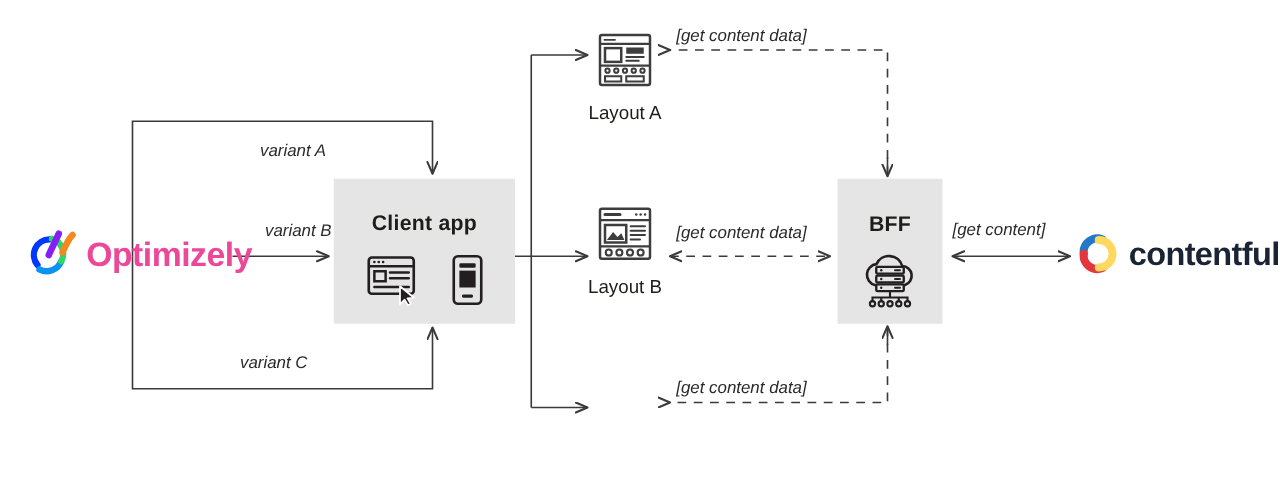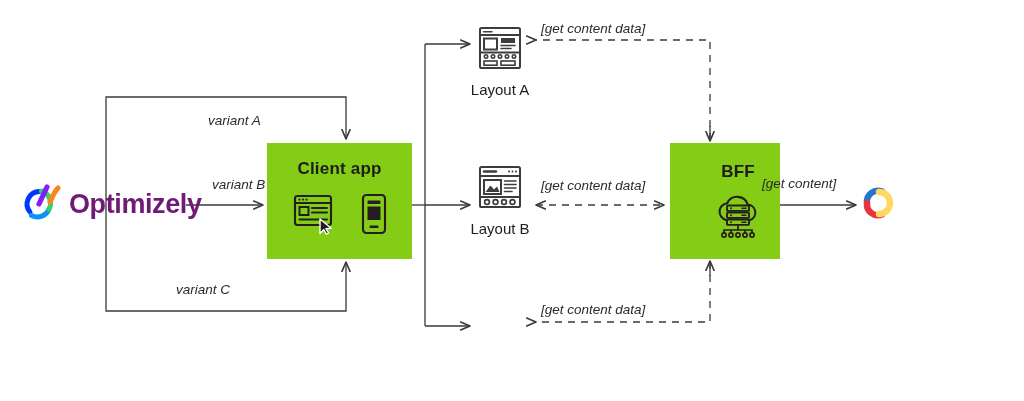--- a/index.html
+++ b/index.html
@@ -1,26 +1,26 @@
 <!DOCTYPE html>
 <html><head>
 <meta charset="utf-8">
 <style>
   html,body{margin:0;padding:0;background:#ffffff;}
   body{font-family:"Liberation Sans",sans-serif;}
   #diagram{position:relative;width:1024px;height:401px;background:#ffffff;overflow:hidden;}
   #svg-layer{position:absolute;left:0;top:0;width:1024px;height:401px;}
-  .node-box{position:absolute;background:#84cc16;display:flex;flex-direction:column;align-items:center;justify-content:flex-start;}
+  .node-box{position:absolute;background:#e5e5e5;display:flex;flex-direction:column;align-items:center;justify-content:center;}
   .node-title{font-weight:bold;color:#1d1d1b;letter-spacing:.2px;}
   .box-icons{display:flex;align-items:center;justify-content:center;gap:22px;}
   .edge-label{position:absolute;font-size:13.5px;color:#2b2b2b;white-space:nowrap;font-style:italic;}
   .layout-group{position:absolute;display:flex;flex-direction:column;align-items:center;}
   .layout-caption{font-size:15px;color:#1d1d1b;margin-top:7px;white-space:nowrap;}
   .brand{position:absolute;display:flex;align-items:center;}
-  .brand-word{font-weight:bold;color:#701a75;}
+  .brand-word{font-weight:bold;color:#ec4899;}
   .opti-word{font-size:27px;letter-spacing:-.4px;margin-left:5px;}
   .contentful-word{font-size:26px;letter-spacing:-.5px;margin-left:7px;color:#192434;}
 </style>
 </head>
 <body>
 
 <div id="diagram">
 
   <svg id="svg-layer" viewBox="0 0 1024 401">
     <defs>
@@ -78,20 +78,21 @@
   </div>
 
   <div class="brand" style="left:858px;top:183px;">
     <span style="display:block;width:38px;height:40px;">
       <svg viewBox="0 0 38 40" width="38" height="40">
         <path d="M24,8.5 A11,11 0 0 0 9,20" fill="none" stroke="#2478cc" stroke-width="6.4" stroke-linecap="round"></path>
         <path d="M9,20 A11,11 0 0 0 24,31.5" fill="none" stroke="#e4373d" stroke-width="6.4" stroke-linecap="round"></path>
         <path d="M21,9 A5.6,5.6 0 0 1 21,31" fill="none" stroke="#ffd85f" stroke-width="6.4" stroke-linecap="round"></path>
       </svg>
     </span>
+    <span class="brand-word contentful-word">contentful</span>
   </div>
 
   <div class="node-box" style="left:267px;top:143px;width:145px;height:116px;">
     <span class="node-title" style="font-size:17px;margin-top:16px;">Client app</span>
     <div class="box-icons" style="margin-top:14px;">
       <span>
         <svg viewBox="0 0 46 42" width="46" height="42">
           <rect x="3" y="3" width="36" height="29" rx="2.5" fill="none" stroke="#231f20" stroke-width="2.1"></rect>
           <path d="M3,10 L39,10" stroke="#231f20" stroke-width="2.1"></path>
           <circle cx="7.5" cy="6.6" r="1.05" fill="#231f20"></circle>
@@ -106,21 +107,21 @@
         <svg viewBox="0 0 28 42" width="28" height="42">
           <rect x="3" y="2" width="22" height="38" rx="3.4" fill="none" stroke="#231f20" stroke-width="2.1"></rect>
           <rect x="7.5" y="7.5" width="13" height="3.6" rx="1" fill="#231f20"></rect>
           <rect x="7.5" y="13.5" width="13" height="13.5" fill="#231f20"></rect>
           <rect x="9.5" y="32.5" width="9" height="2.6" rx="1.2" fill="#231f20"></rect>
         </svg>
       </span>
     </div>
   </div>
 
-  <div class="node-box" style="left:670px;top:143px;width:84px;height:116px;padding-left:26px;">
+  <div class="node-box" style="left:670px;top:143px;width:84px;height:116px;">
     <span class="node-title" style="font-size:17px;margin-top:19px;">BFF</span>
     <div class="box-icons" style="margin-top:11px;">
       <span>
         <svg viewBox="0 0 52 46" width="52" height="46">
           <path d="M14,27 a8.5,8.5 0 0 1 1.2,-16.7 a11,11 0 0 1 20.6,1.5 a7.8,7.8 0 0 1 2.2,15.2" fill="none" stroke="#231f20" stroke-width="2.1" stroke-linecap="round"></path>
           <rect x="15" y="12.5" width="22" height="5.4" rx="1" fill="none" stroke="#231f20" stroke-width="1.9"></rect>
           <rect x="15" y="19.5" width="22" height="5.4" rx="1" fill="none" stroke="#231f20" stroke-width="1.9"></rect>
           <rect x="15" y="26.5" width="22" height="5.4" rx="1" fill="none" stroke="#231f20" stroke-width="1.9"></rect>
           <circle cx="19" cy="15.2" r="0.95" fill="#231f20"></circle>
             <circle cx="19" cy="22.2" r="0.95" fill="#231f20"></circle>
@@ -177,21 +178,21 @@
         <rect x="8" y="35" width="13" height="4.2" fill="none" stroke="#3d3d3d" stroke-width="1.6"></rect>
         <rect x="25" y="35" width="14" height="4.2" fill="none" stroke="#3d3d3d" stroke-width="1.6"></rect>
       </svg>
     </span>
     <span class="layout-caption">Layout A</span>
   </div>
 
 
   <div class="edge-label" style="left:208px;top:76px;margin-top:37px;">variant A</div>
   <div class="edge-label" style="left:212px;top:177px;">variant B</div>
-  <div class="edge-label" style="left:176px;top:282px;">variant C</div>
+  <div class="edge-label" style="left:192px;top:282px;">variant C</div>
 
   <div class="edge-label" style="left:541px;top:21px;">[get content data]</div>
   <div class="edge-label" style="left:541px;top:178px;">[get content data]</div>
   <div class="edge-label" style="left:541px;top:302px;">[get content data]</div>
 
   <div class="edge-label" style="left:762px;top:176px;">[get content]</div>
 
 </div>
 
 </body></html>

